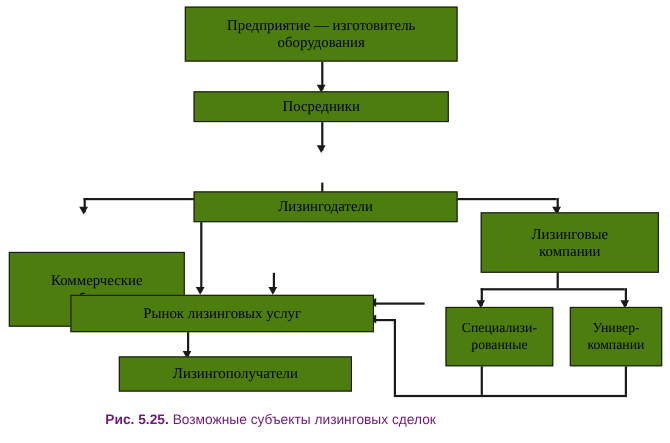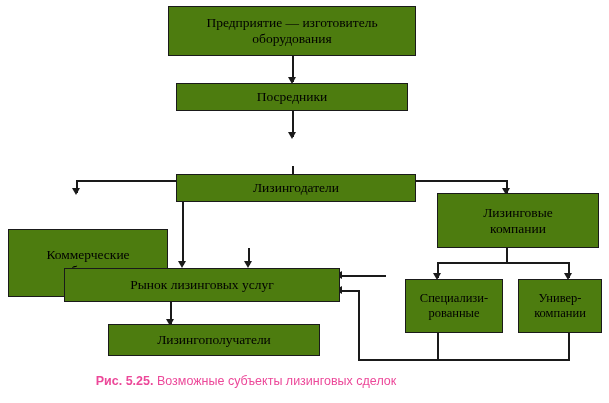--- a/index.html
+++ b/index.html
@@ -67,21 +67,21 @@
     border-right: 7px solid #1a1a1a;
   }
   #caption {
     position: absolute;
     left: 0;
     top: 374px;
     width: 492px;
     text-align: center;
     font-family: "Liberation Sans", sans-serif;
     font-size: 12.5px;
-    color: #ec4899;
+    color: #701a75;
   }
   #caption .cap-num {
     font-weight: bold;
   }
 </style>
 </head>
 <body>
 
 <div id="diagram">
 

